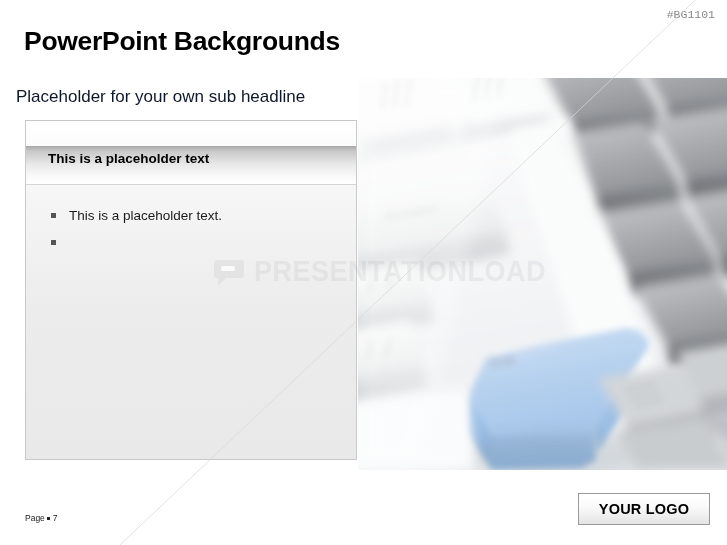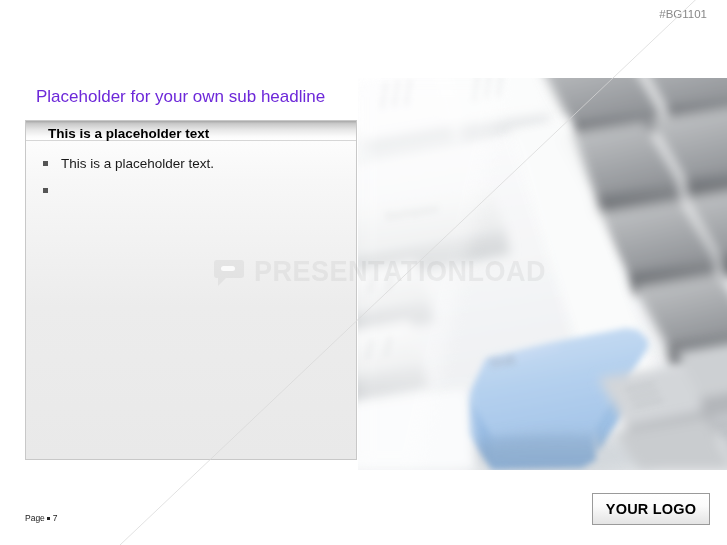--- a/index.html
+++ b/index.html
@@ -23,47 +23,47 @@
     position: absolute;
     left: 0; top: 0;
     width: 727px; height: 545px;
     pointer-events: none;
     z-index: 40;
   }
 
   
   .slide-id {
     position: absolute;
-    right: 20px;
+    right: 12px;
     top: 8px;
-    font-family: Liberation Sans, sans-serif;
+    font-family: Liberation Mono, monospace;
     font-size: 11.5px;
     color: #888888;
     letter-spacing: 0px;
     z-index: 30;
     margin-left: 41px;
   }
   .slide-title {
     position: absolute;
     left: 24px;
     top: 26px;
     font-size: 26.5px;
     font-weight: bold;
     color: #000000;
     letter-spacing: -0.3px;
     z-index: 30;
     white-space: nowrap;
   }
   .slide-subtitle {
     position: absolute;
-    left: 36px;
+    left: 16px;
     top: 87px;
     font-size: 17px;
     font-weight: normal;
-    color: #6d28d9;
+    color: #0f172a;
     z-index: 30;
     white-space: nowrap;
   }
 
   
   .picture {
     position: absolute;
     left: 358px;
     top: 78px;
     width: 369px;
@@ -81,37 +81,38 @@
     top: 120px;
     width: 332px;
     height: 340px;
     border: 1px solid #c8c8c8;
     box-sizing: border-box;
     background: linear-gradient(to bottom, #ffffff 0%, #f7f7f7 18%, #ececec 55%, #e9e9e9 100%);
     z-index: 20;
   }
   .box-header {
     position: relative;
-    height: 20px;
+    height: 39px;
     box-sizing: border-box;
     background: linear-gradient(to bottom, #a8a8a8 0%, #c9c9c9 14%, #e8e8e8 48%, #fbfbfb 82%, #ffffff 100%);
     border-bottom: 1px solid #d6d6d6;
+    margin-top: 25px;
   }
   .box-header-title {
     position: absolute;
     left: 22px;
     top: 5px;
     font-size: 13.5px;
     font-weight: bold;
     color: #000000;
     white-space: nowrap;
   }
   .bullet-list {
     list-style: none;
-    margin: 0;
+    margin: 8px;
     padding: 14px 12px 0 12px;
   }
   .bullet-item {
     position: relative;
     padding-left: 23px;
     margin-bottom: 10px;
     font-size: 13.5px;
     line-height: 17px;
     color: #1a1a1a;
   }
@@ -165,21 +166,21 @@
     width: 3px;
     height: 3px;
     background: #222222;
     margin: 0 3px 1px 2px;
     vertical-align: middle;
   }
   .logo-box {
     position: absolute;
     right: 17px;
     bottom: 20px;
-    width: 118px;
+    width: 132px;
     height: 32px;
     border: 1px solid #9a9a9a;
     box-sizing: border-box;
     background: linear-gradient(to bottom, #ffffff 0%, #fbfbfb 40%, #e4e4e4 100%);
     display: flex;
     align-items: center;
     justify-content: center;
     z-index: 30;
   }
   .logo-text {
@@ -360,20 +361,21 @@
       </g>
 
       <g opacity="0.35" filter="url(#soft4)">
         <path d="M0 0 L150 0 L60 392 L0 392 Z" fill="#ffffff"></path>
       </g>
     </svg>
   </div>
 
   <div class="slide-id">#BG1101</div>
 
+  <div class="slide-title">PowerPoint Backgrounds</div>
   <div class="slide-subtitle">Placeholder for your own sub headline</div>
 
   <div class="content-box">
     <div class="box-header">
       <div class="box-header-title">This is a placeholder text</div>
     </div>
     <ul class="bullet-list">
       <li class="bullet-item">
         <span class="bullet-marker"></span>
         <span>This is a placeholder text.</span>

